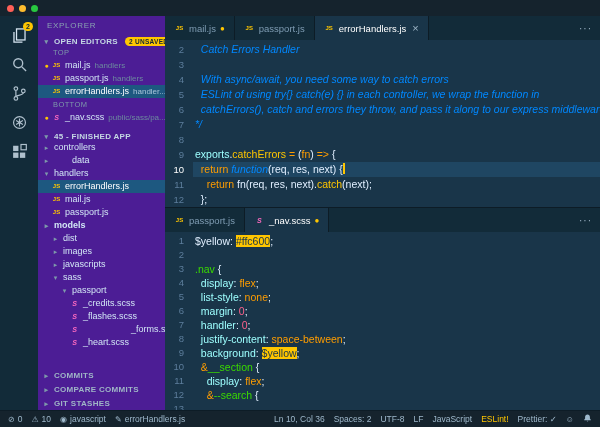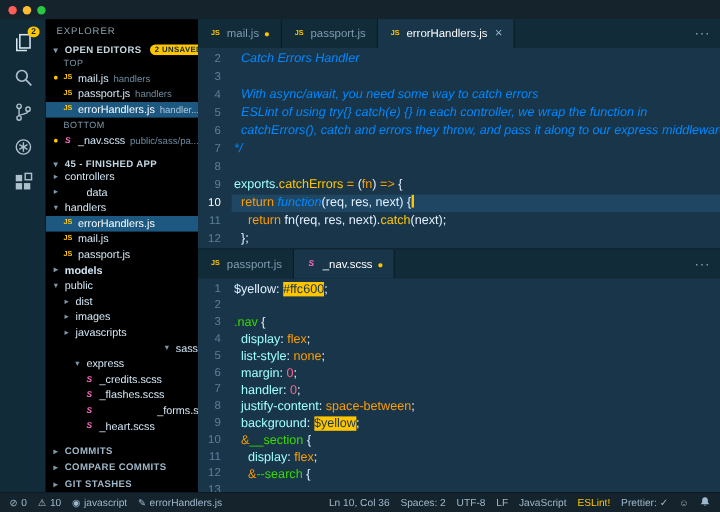--- a/index.html
+++ b/index.html
@@ -13,21 +13,21 @@
 
   .main { flex:1; display:flex; min-height:0; }
 
   
   .activitybar { width:38px; background:#122b39; display:flex; flex-direction:column; align-items:center; padding-top:5px; flex:none; }
   .ab-item { width:38px; height:29px; display:flex; align-items:center; justify-content:center; position:relative; opacity:.8; cursor:pointer; }
   .ab-item.active { opacity:1; }
   .badge { position:absolute; top:1px; right:5px; background:#ffc600; color:#132733; font-size:7px; font-weight:bold; border-radius:7px; padding:1px 3px; line-height:1; }
 
   
-  .sidebar { width:127px; background:#000000; flex:none; display:flex; flex-direction:column; overflow:hidden; }
+  .sidebar { width:127px; background:#4c1d95; flex:none; display:flex; flex-direction:column; overflow:hidden; }
   .sb-title { padding:5px 9px 3px; font-size:8px; letter-spacing:.7px; color:#8aa2b2; flex:none; height:16px; }
   .sec-head { display:flex; align-items:flex-end; gap:3px; padding:0 4px; height:14px; font-size:8px; font-weight:bold; color:#c4d7e3; letter-spacing:.3px; flex:none; cursor:pointer; white-space:nowrap; overflow:hidden; }
   .sec-badge { background:#ffc600; color:#132733; border-radius:6px; padding:1px 4px; font-size:6.5px; font-weight:bold; margin-left:4px; flex:none; }
   .oe-group { padding-left:15px; height:13px; line-height:13px; font-size:7.5px; color:#7e99ab; letter-spacing:.4px; }
   .row { display:flex; align-items:center; height:13px; line-height:13px; white-space:nowrap; overflow:hidden; cursor:pointer; padding-left:4px; }
   .row.selected { background:#1d5880; }
   .row .name { color:#d2e6f5; margin-left:3px; font-size:9px; }
   .row.selected .name { color:#ffffff; }
   .row .desc { color:#6c8a9e; margin-left:4px; font-size:8px; }
   .row.selected .desc { color:#a9c6da; }
@@ -208,43 +208,39 @@
             <span class="name">mail.js</span>
           </div>
           <div class="row" style="padding-left: 13px;">
             <span class="ficon js">JS</span>
             <span class="name">passport.js</span>
           </div>
           <div class="row" style="padding-left: 4px; font-weight: bold;">
             <span class="chev">▸</span>
             <span class="name">models</span>
           </div>
-          <div class="row" style="padding-left: 4px;">
-            <span class="chev">▾</span>
-            <span class="name">public</span>
-          </div>
           <div class="row" style="padding-left: 13px;">
             <span class="chev">▸</span>
             <span class="name">dist</span>
           </div>
           <div class="row" style="padding-left: 13px;">
             <span class="chev">▸</span>
             <span class="name">images</span>
           </div>
           <div class="row" style="padding-left: 13px;">
             <span class="chev">▸</span>
             <span class="name">javascripts</span>
           </div>
-          <div class="row" style="padding-left: 13px; justify-content: flex-end;">
+          <div class="row" style="padding-left: 13px;">
             <span class="chev">▾</span>
             <span class="name">sass</span>
           </div>
           <div class="row" style="padding-left: 22px;">
             <span class="chev">▾</span>
-            <span class="name">express</span>
+            <span class="name">passport</span>
           </div>
           <div class="row" style="padding-left: 31px;">
             <span class="ficon sass">S</span>
             <span class="name">_credits.scss</span>
           </div>
           <div class="row" style="padding-left: 31px;">
             <span class="ficon sass">S</span>
             <span class="name">_flashes.scss</span>
           </div>
           <div class="row" style="padding-left: 31px; gap: 48px;">

